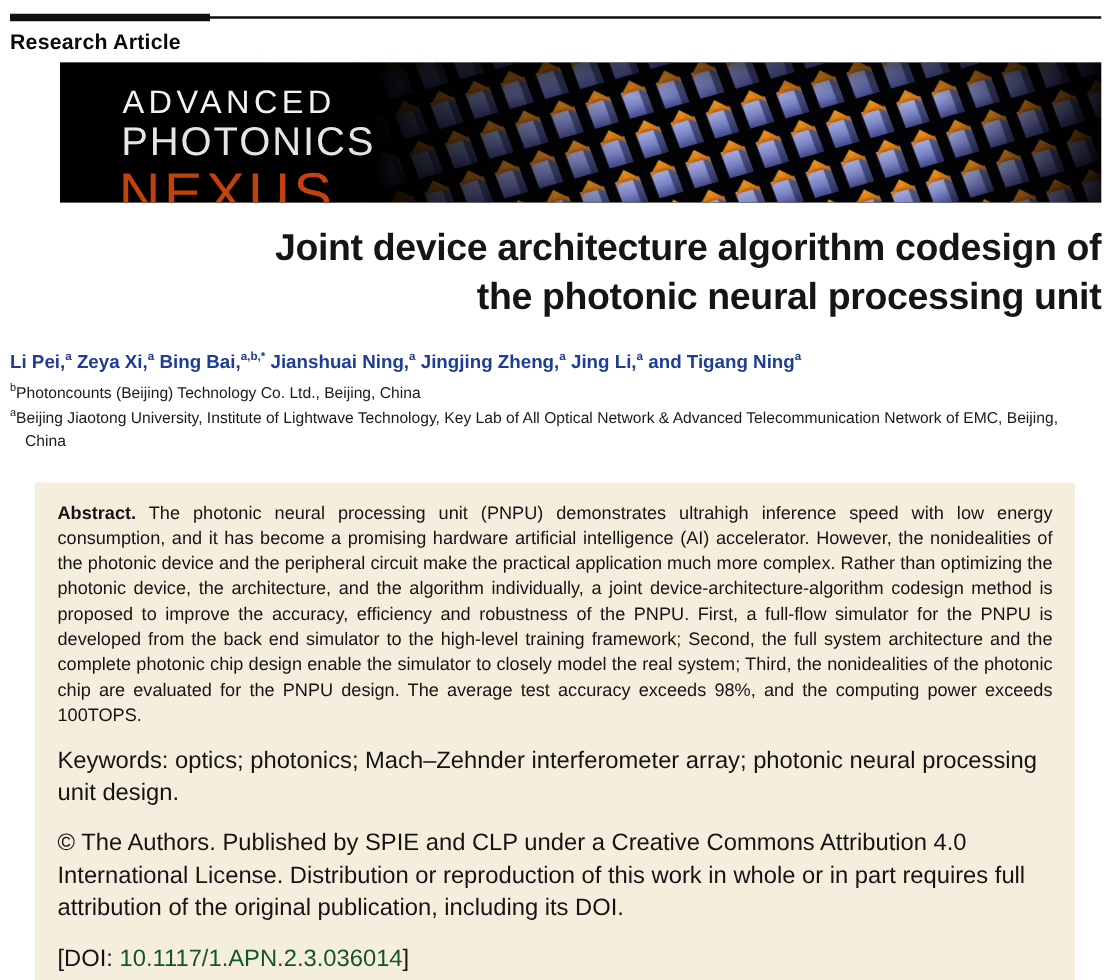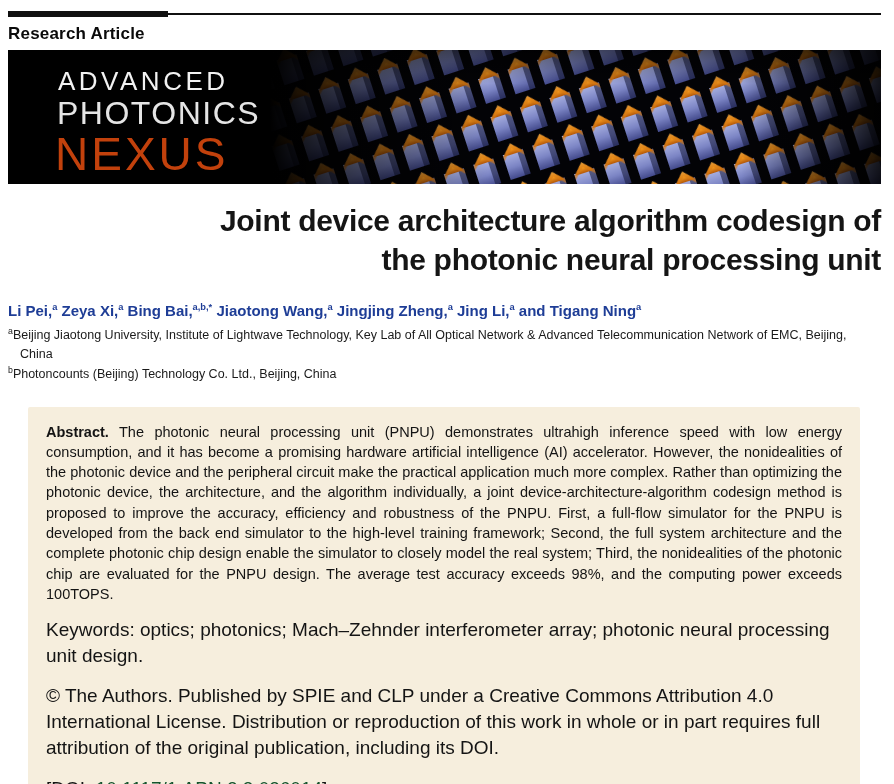--- a/index.html
+++ b/index.html
@@ -16,21 +16,21 @@
   
   .top-rule{display:flex;align-items:center;height:7px;}
   .top-rule .thick{width:160px;height:6px;background:#101010;}
   .top-rule .thin{flex:1;height:2px;background:#101010;}
   .kicker{
     font-size:17px;font-weight:bold;letter-spacing:0.2px;
     margin:7px 0 6px 0;color:#0a0a0a;
   }
   
   .banner{
-    position:relative;height:134px;overflow:hidden;background:#000;
+    position:relative;height:112px;overflow:hidden;background:#000;margin-left:40px;
   }
   .banner svg{position:absolute;inset:0;width:100%;height:100%;display:block;}
   .logo{
     position:absolute;left:49px;top:18px;line-height:1;z-index:2;
   }
   .logo .l1{
     color:#f2f2f2;font-size:26px;font-weight:400;letter-spacing:3.5px;margin:0 0 3px 1px;
   }
   .logo .l2{
     color:#e5e5e5;font-size:32px;font-weight:normal;letter-spacing:1.5px;margin:0 0 2px 0;
@@ -125,25 +125,25 @@
       <div class="l2">PHOTONICS</div>
       <div class="l3">NEXUS</div>
     </div>
   </div>
 
   <h1 class="title" style="margin-bottom:0;text-align:right;">
     <div>Joint device architecture algorithm codesign of</div>
     <div>the photonic neural processing unit</div>
   </h1>
 
-  <div class="authors"><span>Li Pei,</span><sup>a</sup><span> Zeya Xi,</span><sup>a</sup><span> Bing Bai,</span><sup>a,b,*</sup><span> Jiaotong Wang,</span><sup>a</sup><span> Jingjing Zheng,</span><sup>a</sup><span> Jing Li,</span><sup>a</sup><span> and Tigang Ning</span><sup>a</sup></div>
+  <div class="authors"><span>Li Pei,</span><sup>a</sup><span> Zeya Xi,</span><sup>a</sup><span> Bing Bai,</span><sup>a,b,*</sup><span> Jianshuai Ning,</span><sup>a</sup><span> Jingjing Zheng,</span><sup>a</sup><span> Jing Li,</span><sup>a</sup><span> and Tigang Ning</span><sup>a</sup></div>
 
   <div class="affils">
+    <div class="affil"><sup>b</sup><span>Photoncounts (Beijing) Technology Co. Ltd., Beijing, China</span></div>
     <div class="affil"><sup>a</sup><span>Beijing Jiaotong University, Institute of Lightwave Technology, Key Lab of All Optical Network &amp; Advanced Telecommunication Network of EMC, Beijing, China</span></div>
-    <div class="affil"><sup>b</sup><span>Photoncounts (Beijing) Technology Co. Ltd., Beijing, China</span></div>
   </div>
 
   <div class="abs-box">
     <p class="abs-par"><b>Abstract.</b><span> The photonic neural processing unit (PNPU) demonstrates ultrahigh inference speed with low energy consumption, and it has become a promising hardware artificial intelligence (AI) accelerator. However, the nonidealities of the photonic device and the peripheral circuit make the practical application much more complex. Rather than optimizing the photonic device, the architecture, and the algorithm individually, a joint device-architecture-algorithm codesign method is proposed to improve the accuracy, efficiency and robustness of the PNPU. First, a full-flow simulator for the PNPU is developed from the back end simulator to the high-level training framework; Second, the full system architecture and the complete photonic chip design enable the simulator to closely model the real system; Third, the nonidealities of the photonic chip are evaluated for the PNPU design. The average test accuracy exceeds 98%, and the computing power exceeds 100TOPS.</span></p>
     <p class="meta-par">Keywords: optics; photonics; Mach–Zehnder interferometer array; photonic neural processing unit design.</p>
     <p class="meta-par">© The Authors. Published by SPIE and CLP under a Creative Commons Attribution 4.0 International License. Distribution or reproduction of this work in whole or in part requires full attribution of the original publication, including its DOI.</p>
     <p class="meta-par doi-par"><span>[DOI: </span><a>10.1117/1.APN.2.3.036014</a><span>]</span></p>
   </div>
 
 </div>

